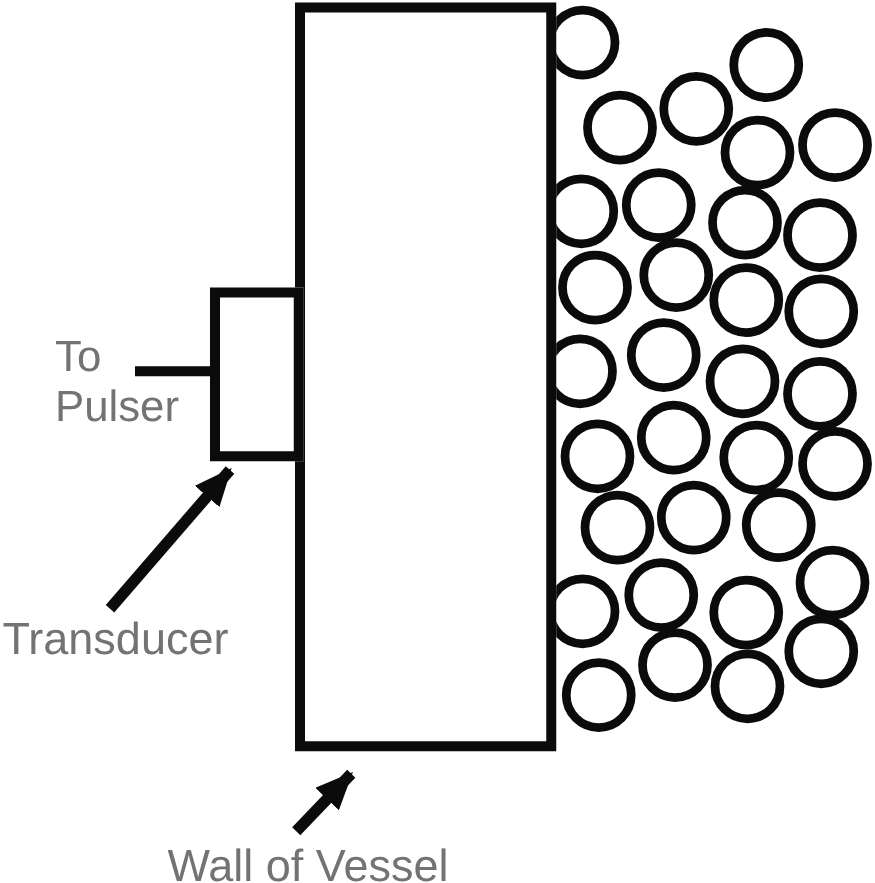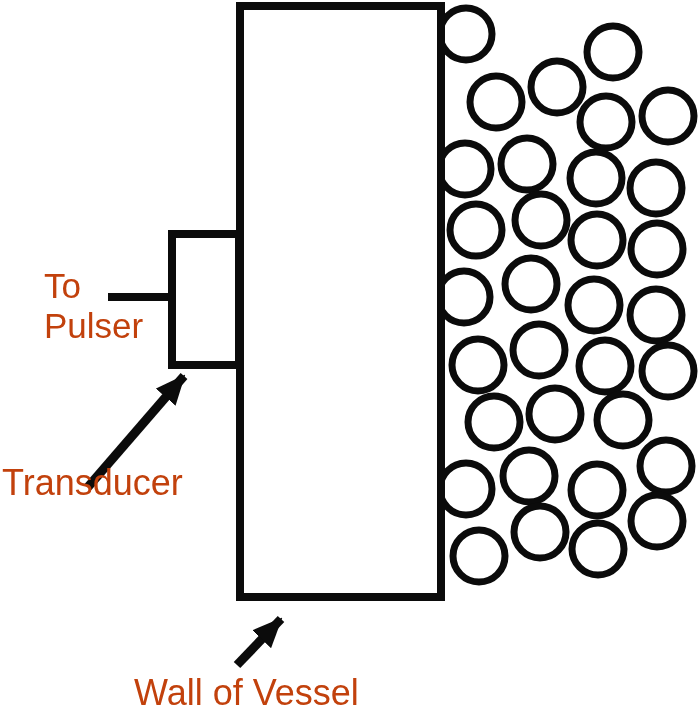--- a/index.html
+++ b/index.html
@@ -35,30 +35,30 @@
     width: 75px; height: 139px;
   }
   #pulser-wire {
     position: absolute;
     left: 108px; top: 293px;
     width: 64px; height: 8px;
     background: #0b0b0b;
   }
   .diagram-label {
     position: absolute;
-    color: #c2410c;
+    color: #737373;
     white-space: pre-line;
   }
   #to-pulser-label {
     left: 44px; top: 266px;
     font-size: 35px;
     line-height: 40px;
   }
   #transducer-label {
-    left: 2px; top: 464px;
+    left: 2px; top: 492px;
     font-size: 36px;
     line-height: 38px;
   }
   #wall-label {
     left: 134px; top: 674px;
     font-size: 36px;
     line-height: 38px;
   }
 </style>
 </head>

